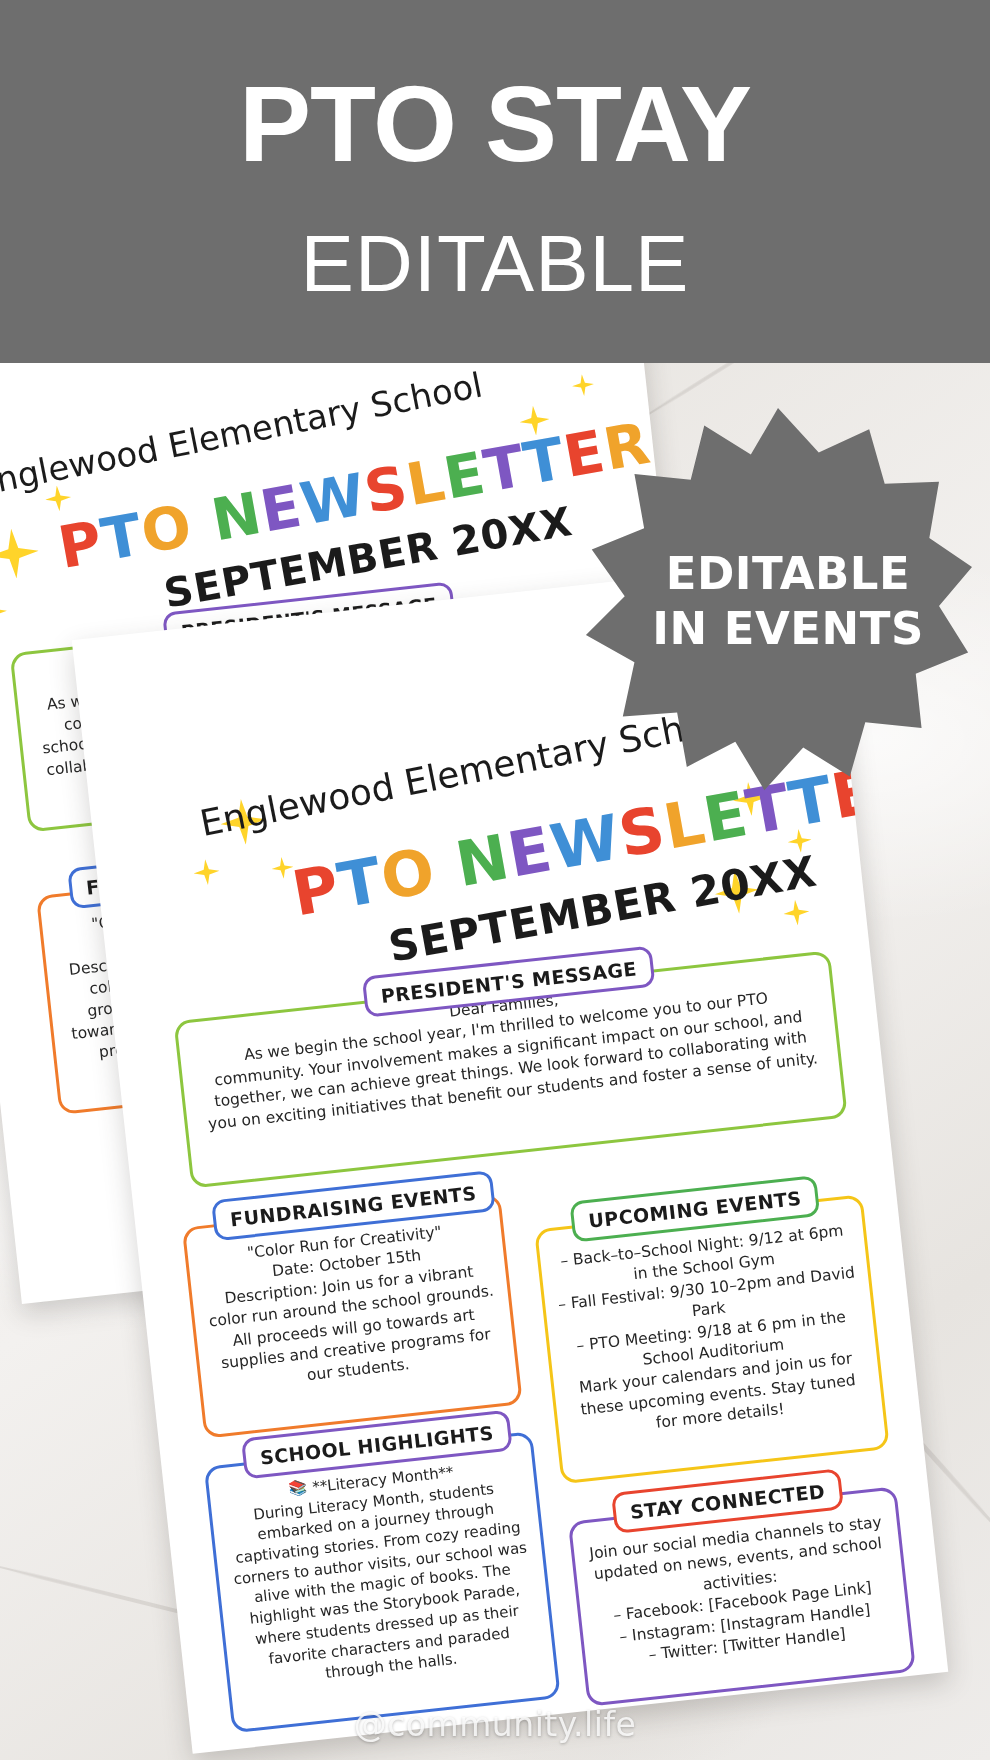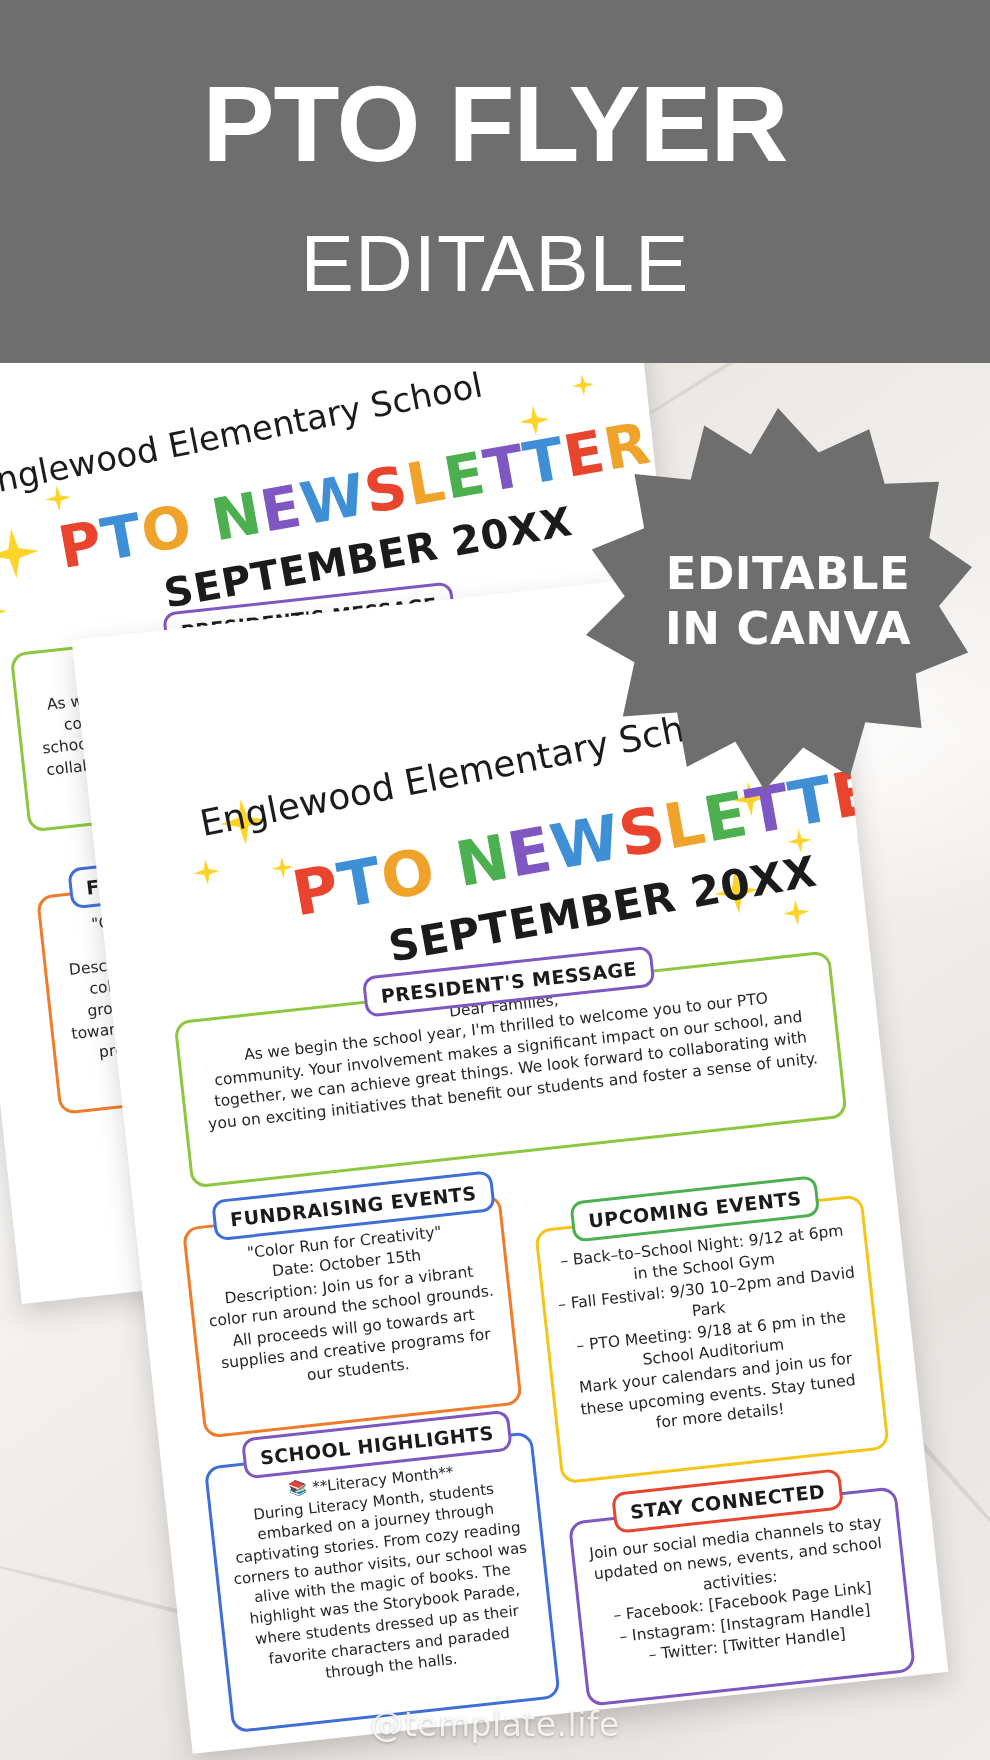--- a/index.html
+++ b/index.html
@@ -281,24 +281,24 @@
       <div class="box" style="left:398px; top:930px; width:330px; height:186px; border-color:#7E57C2;"></div>
       <div class="box-label" style="left:444px; top:906px; border-color:#E8442E;">STAY CONNECTED</div>
       <div class="box-body" style="left:412px; top:954px; width:302px; white-space:pre-line;">Join our social media channels to stay updated on news, events, and school activities:
 – Facebook: [Facebook Page Link]
 – Instagram: [Instagram Handle]
 – Twitter: [Twitter Handle]</div>
     </div>
   </div>
 
   <div class="header">
-    <div class="header-title">PTO FLYER</div>
+    <div class="header-title">PTO STAY</div>
     <div class="header-sub">EDITABLE</div>
   </div>
 
   <div class="badge">
     <div class="badge-line">EDITABLE</div>
-    <div class="badge-line">IN CANVA</div>
-  </div>
-
-  <div class="watermark">@template.life</div>
+    <div class="badge-line">IN EVENTS</div>
+  </div>
+
+  <div class="watermark">@community.life</div>
 
 </div>
 
 </body></html>

